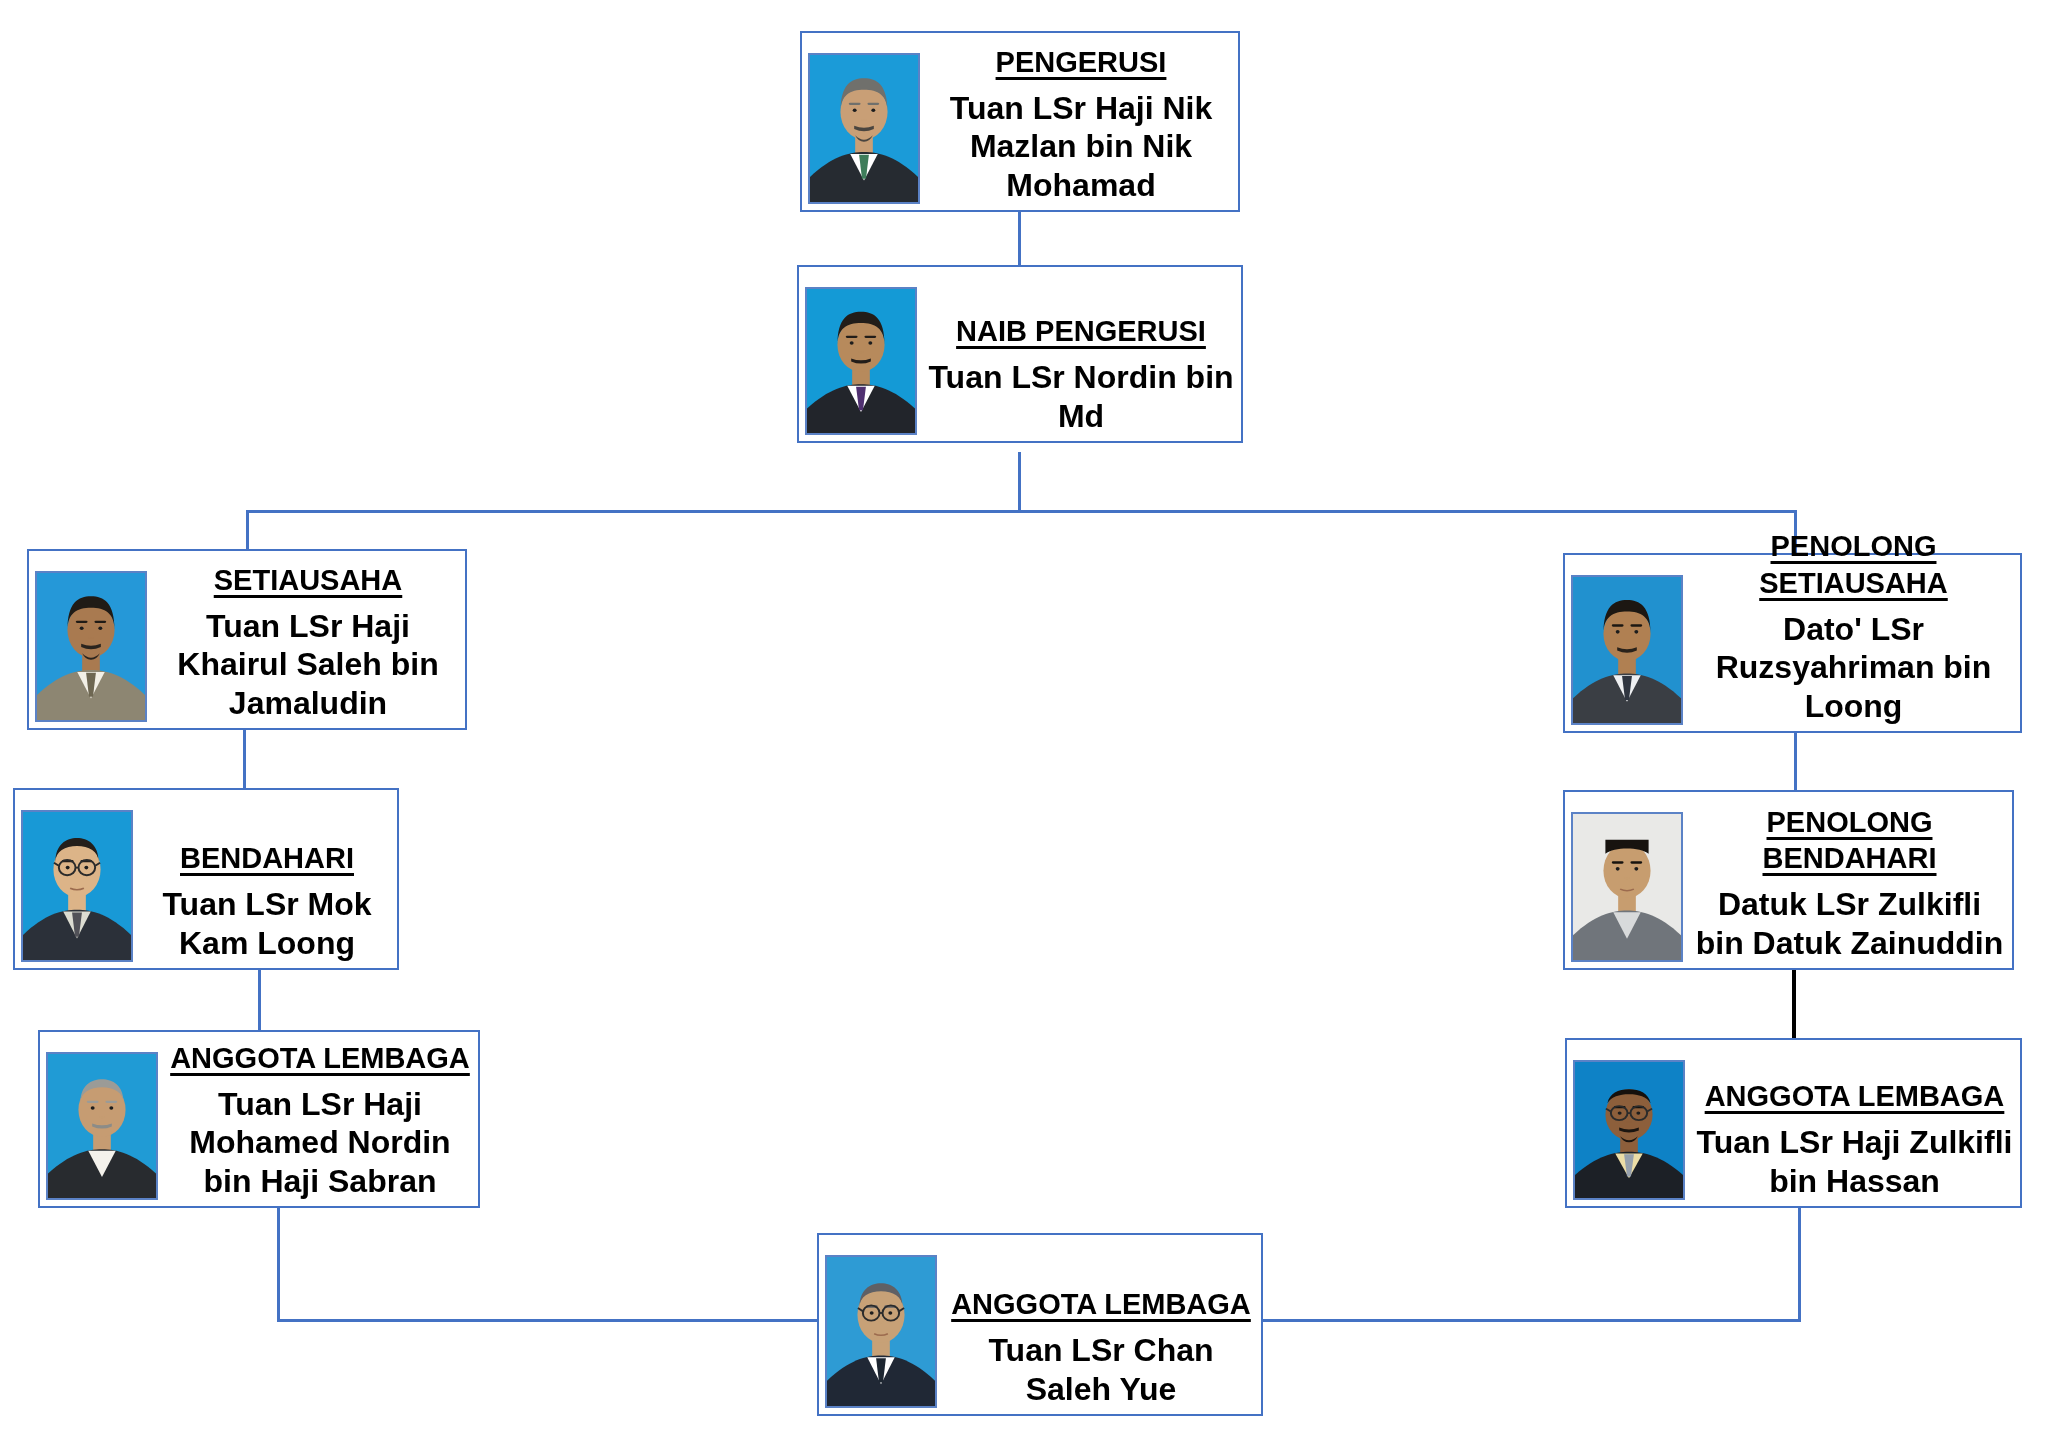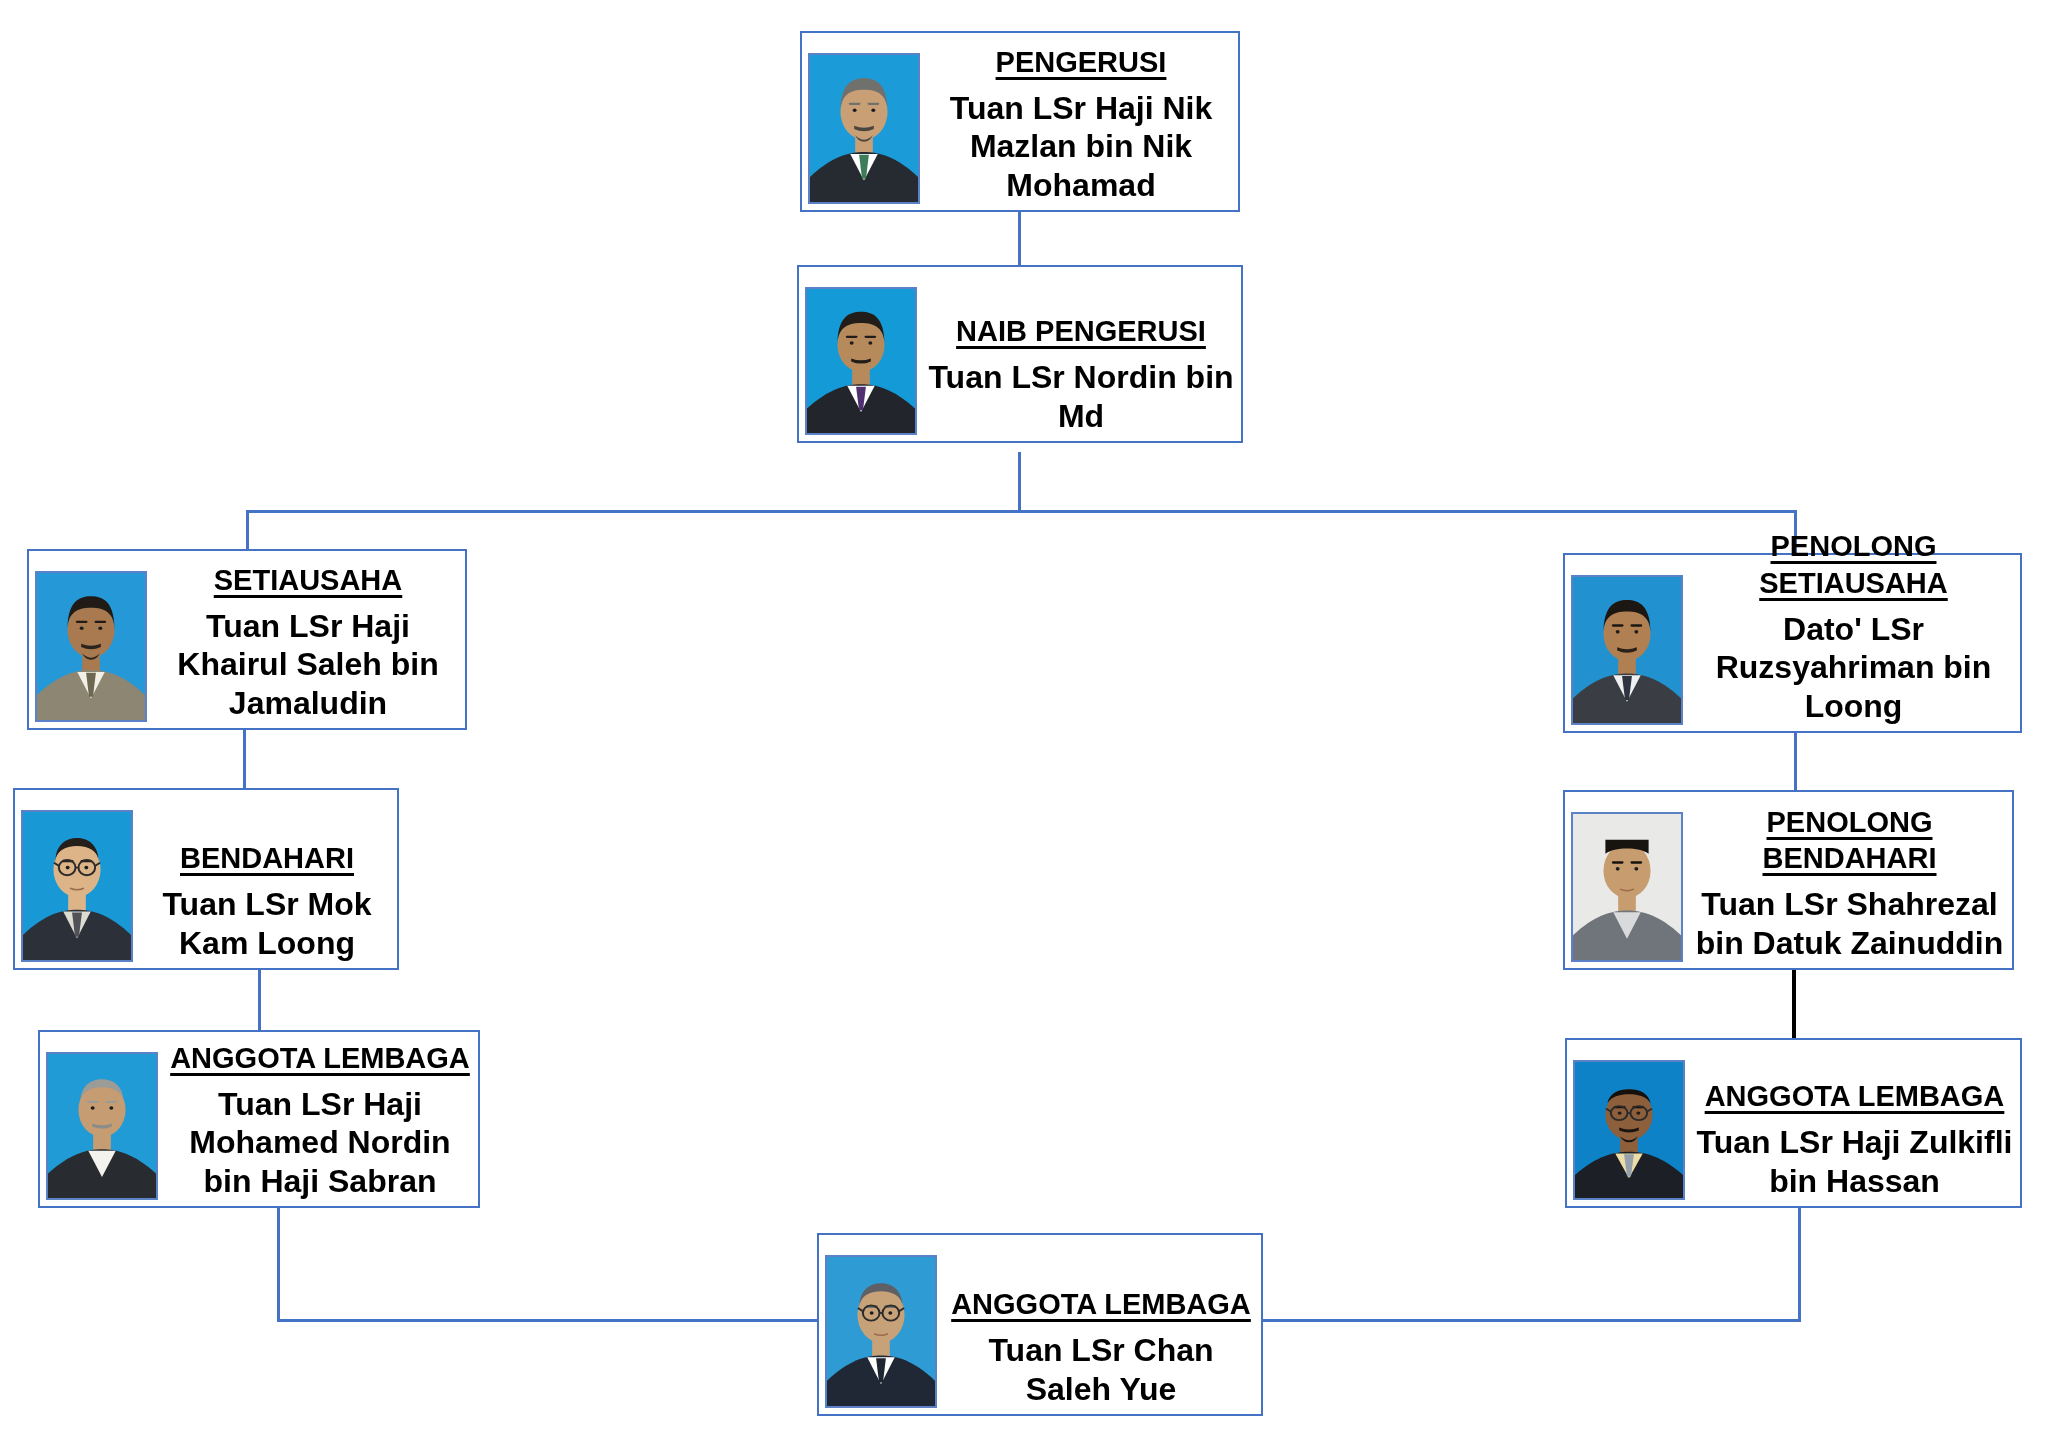--- a/index.html
+++ b/index.html
@@ -261,21 +261,21 @@
           <rect x="39.5" y="53.5" width="12" height="2.6" rx="1.3" fill="#17130f"></rect>
           <rect x="58.5" y="53.5" width="12" height="2.6" rx="1.3" fill="#17130f"></rect>
           <circle cx="45.5" cy="62" r="2" fill="#1d1d1d"></circle>
           <circle cx="64.5" cy="62" r="2" fill="#1d1d1d"></circle>
           <path d="M52,72 Q55,74 58,72" stroke="#c79d6f" stroke-width="2" fill="none" opacity="0.01"></path>
           <path d="M48,85 Q55,88.5 62,85" stroke="#9c6b4e" stroke-width="1.6" fill="none"></path>
         </svg>
       </div>
     <div class="cardtext">
       <div class="role">PENOLONG BENDAHARI</div>
-      <div class="pname">Tuan LSr Shahrezal bin Datuk Zainuddin</div>
+      <div class="pname">Datuk LSr Zulkifli bin Datuk Zainuddin</div>
     </div>
   </div>
 
   <div class="card card-7">
     <div class="photo" style="background: rgb(14, 130, 198);">
         <svg xmlns="http://www.w3.org/2000/svg" viewBox="0 0 110 165" preserveAspectRatio="none">
           <rect width="110" height="165" fill="#0E82C6"></rect>
           <rect x="46" y="80" width="18" height="34" fill="#8d5f3b"></rect>
           <path d="M0,165 L0,137 C22,114 40,109 55,109 C70,109 88,114 110,137 L110,165 Z" fill="#1c2026"></path>
           <polygon points="41,111 69,111 55,141" fill="#ecdda6"></polygon>

